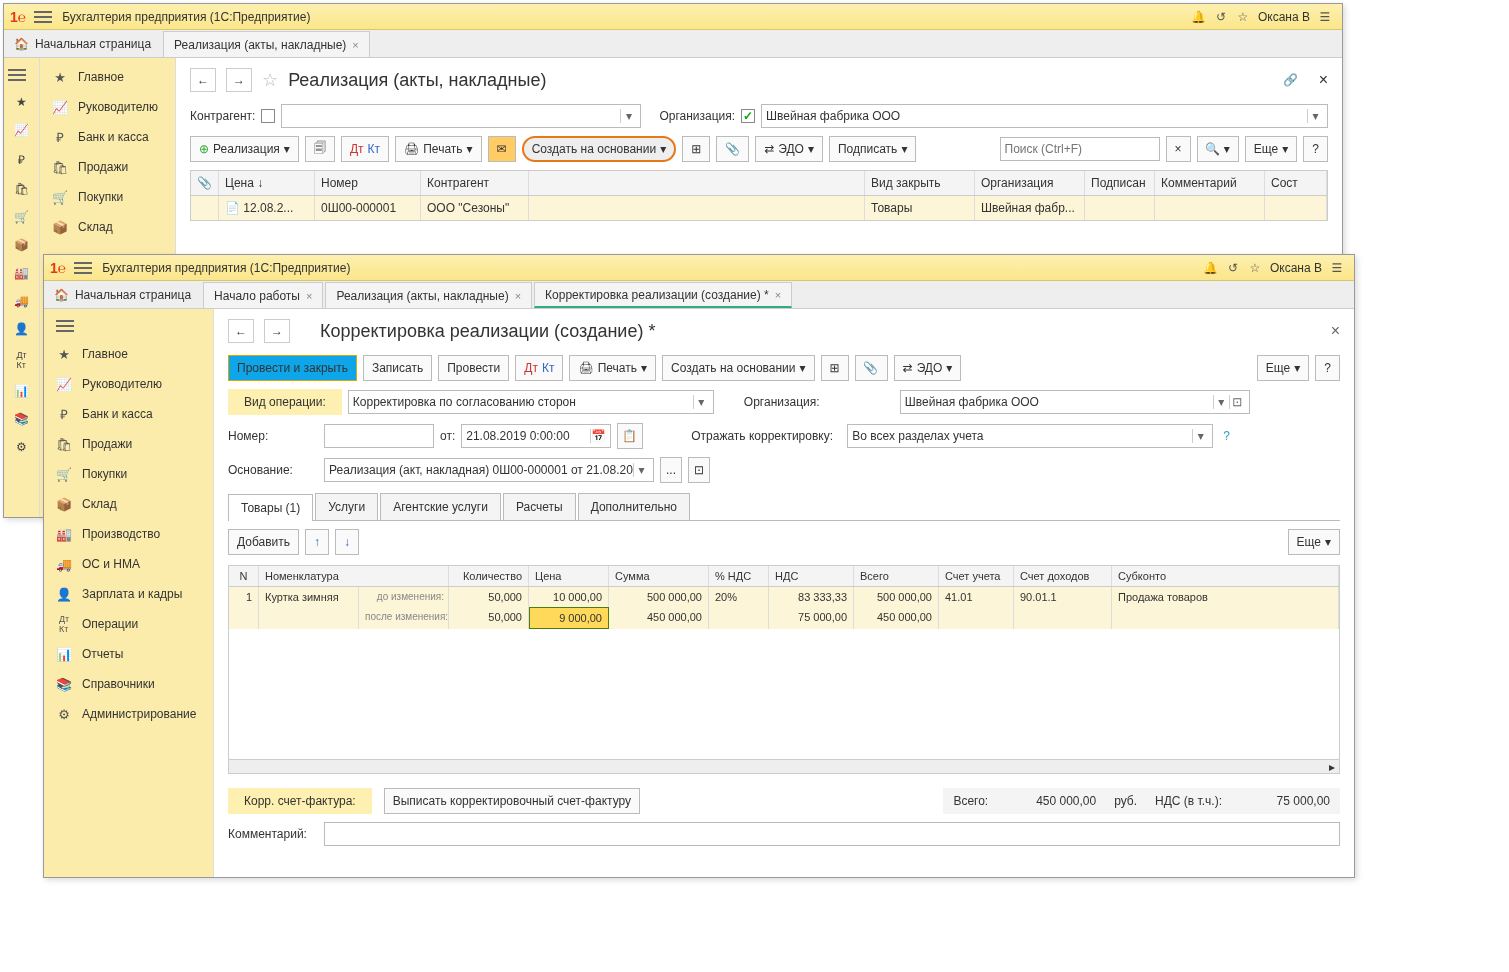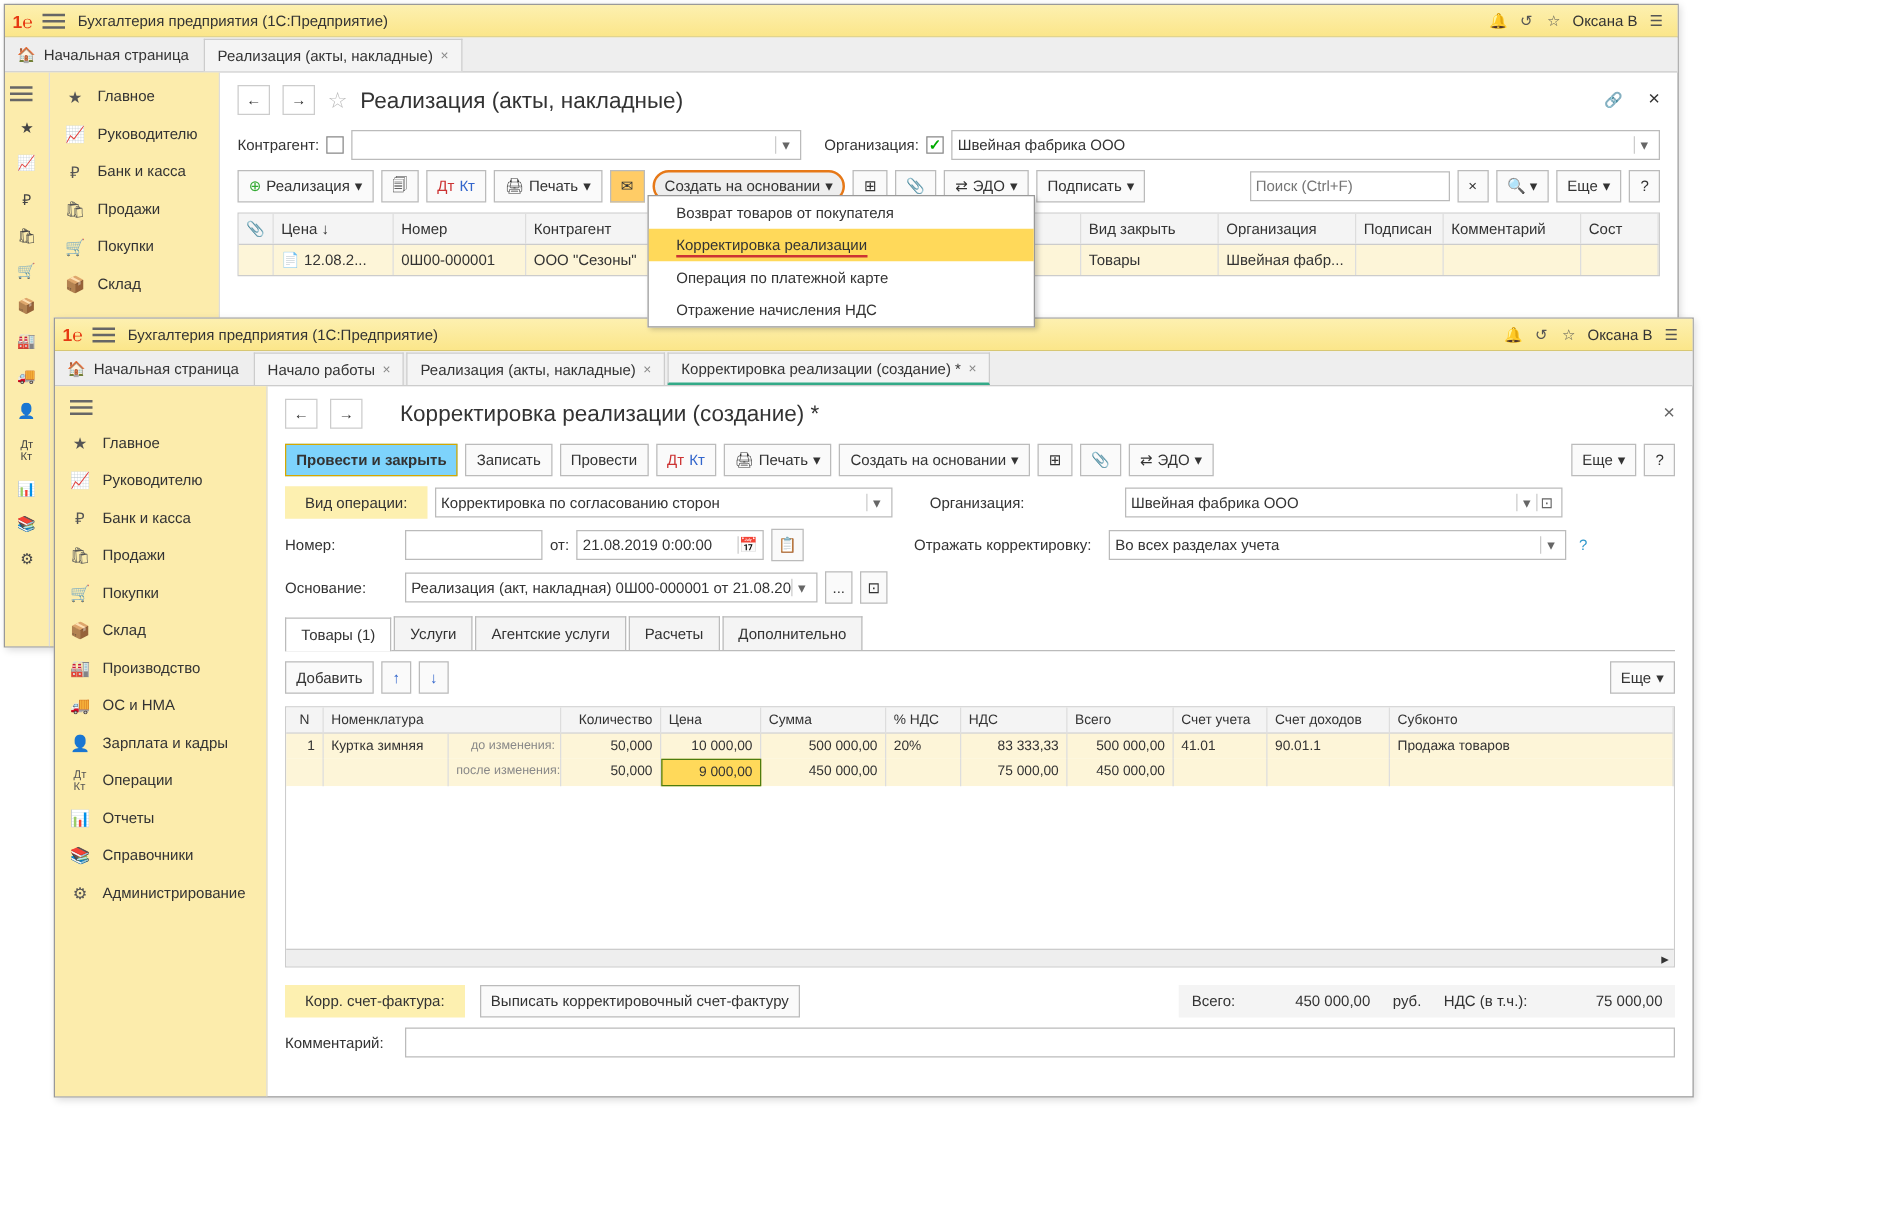--- a/index.html
+++ b/index.html
@@ -30,21 +30,21 @@
 .star{font-size:18px;color:#bbb}
 .pagetitle{font-size:18px;font-weight:normal}
 .row{display:flex;align-items:center;gap:6px;margin-bottom:8px}
 .lbl{color:#333}
 .chk{width:14px;height:14px;border:1px solid #888;display:inline-flex;align-items:center;justify-content:center;background:#fff}
 .chk.on{color:#0a0;font-weight:bold}
 .inp{height:24px;border:1px solid #bbb;background:#fff;padding:0 4px;display:flex;align-items:center}
 .dd{width:16px;text-align:center;border-left:1px solid #ccc;color:#666}
 .toolbar{display:flex;align-items:center;gap:6px;margin-bottom:8px;flex-wrap:nowrap}
 .btn{height:26px;border:1px solid #bbb;background:#fafafa;padding:0 8px;display:flex;align-items:center;gap:4px;white-space:nowrap}
-.btn.yellow{background:#7dd3fc;border-color:#d6a800;font-weight:bold}
+.btn.yellow{background:#0ea5e9;border-color:#d6a800;font-weight:normal}
 .btn.green{color:#393}
 .btn.highlight{border:2px solid #e67817;border-radius:14px;background:#eee}
 .dropdown{position:absolute;background:#fff;border:1px solid #999;box-shadow:2px 2px 4px rgba(0,0,0,.2);z-index:10}
 .dditem{padding:6px 22px;white-space:nowrap}
 .dditem.sel{background:#ffd95a}
 .underline{border-bottom:2px solid #c33;padding-bottom:1px}
 .grid{border:1px solid #ccc}
 .gridhdr{display:flex;background:#f4f4f4;border-bottom:1px solid #ccc}
 .gridcell{padding:5px 6px;border-right:1px solid #ddd;overflow:hidden;white-space:nowrap}
 .gridrow{display:flex;background:#fdf5d8}
@@ -180,26 +180,20 @@
     <div class="btn">📎</div>
     <div class="btn">⇄ <span>ЭДО</span> ▾</div>
     <div class="btn"><span>Подписать</span> ▾</div>
     <div class="spacer"></div>
     <input class="inp" style="width: 160px;" placeholder="Поиск (Ctrl+F)">
     <div class="btn">×</div>
     <div class="btn">🔍 ▾</div>
     <div class="btn"><span>Еще</span> ▾</div>
     <div class="btn">?</div>
    </div>
-   <div class="dropdown" style="left:342px;top:98px;width:310px">
-    <div class="dditem">Возврат товаров от покупателя</div>
-    <div class="dditem sel"><span class="underline">Корректировка реализации</span></div>
-    <div class="dditem">Операция по платежной карте</div>
-    <div class="dditem">Отражение начисления НДС</div>
-   </div>
    <div class="grid">
     <div class="gridhdr">
      <div class="gridcell" style="width:28px">📎</div>
      <div class="gridcell" style="width:96px"><span>Цена</span> ↓</div>
      <div class="gridcell" style="width:106px">Номер</div>
      <div class="gridcell" style="width:108px">Контрагент</div>
      <div class="gridcell" style="width:336px"></div>
      <div class="gridcell" style="width:110px">Вид закрыть</div>
      <div class="gridcell" style="width:110px">Организация</div>
      <div class="gridcell" style="width:70px">Подписан</div>
@@ -355,21 +349,21 @@
    </div>
    <div class="row">
     <span class="lbl" style="width:90px">Номер:</span>
     <div class="inp" style="width:110px"></div>
     <span class="lbl">от:</span>
     <div class="inp" style="width:150px">
             <span style="flex:1">21.08.2019  0:00:00</span>
             <span class="dd">📅</span>
           </div>
     <div class="btn" style="width:26px;padding:0;justify-content:center">📋</div>
-    <span class="lbl" style="margin-left:82px;width:150px">Отражать корректировку:</span>
+    <span class="lbl" style="margin-left:42px;width:150px">Отражать корректировку:</span>
     <div class="inp" style="width:366px">
             <span style="flex:1">Во всех разделах учета</span>
             <span class="dd">▾</span>
           </div>
     <span style="color:#39c;margin-left:4px">?</span>
    </div>
    <div class="row">
     <span class="lbl" style="width:90px">Основание:</span>
     <div class="inp" style="width:330px">
             <span style="flex:1;overflow:hidden">Реализация (акт, накладная) 0Ш00-000001 от 21.08.20</span>

